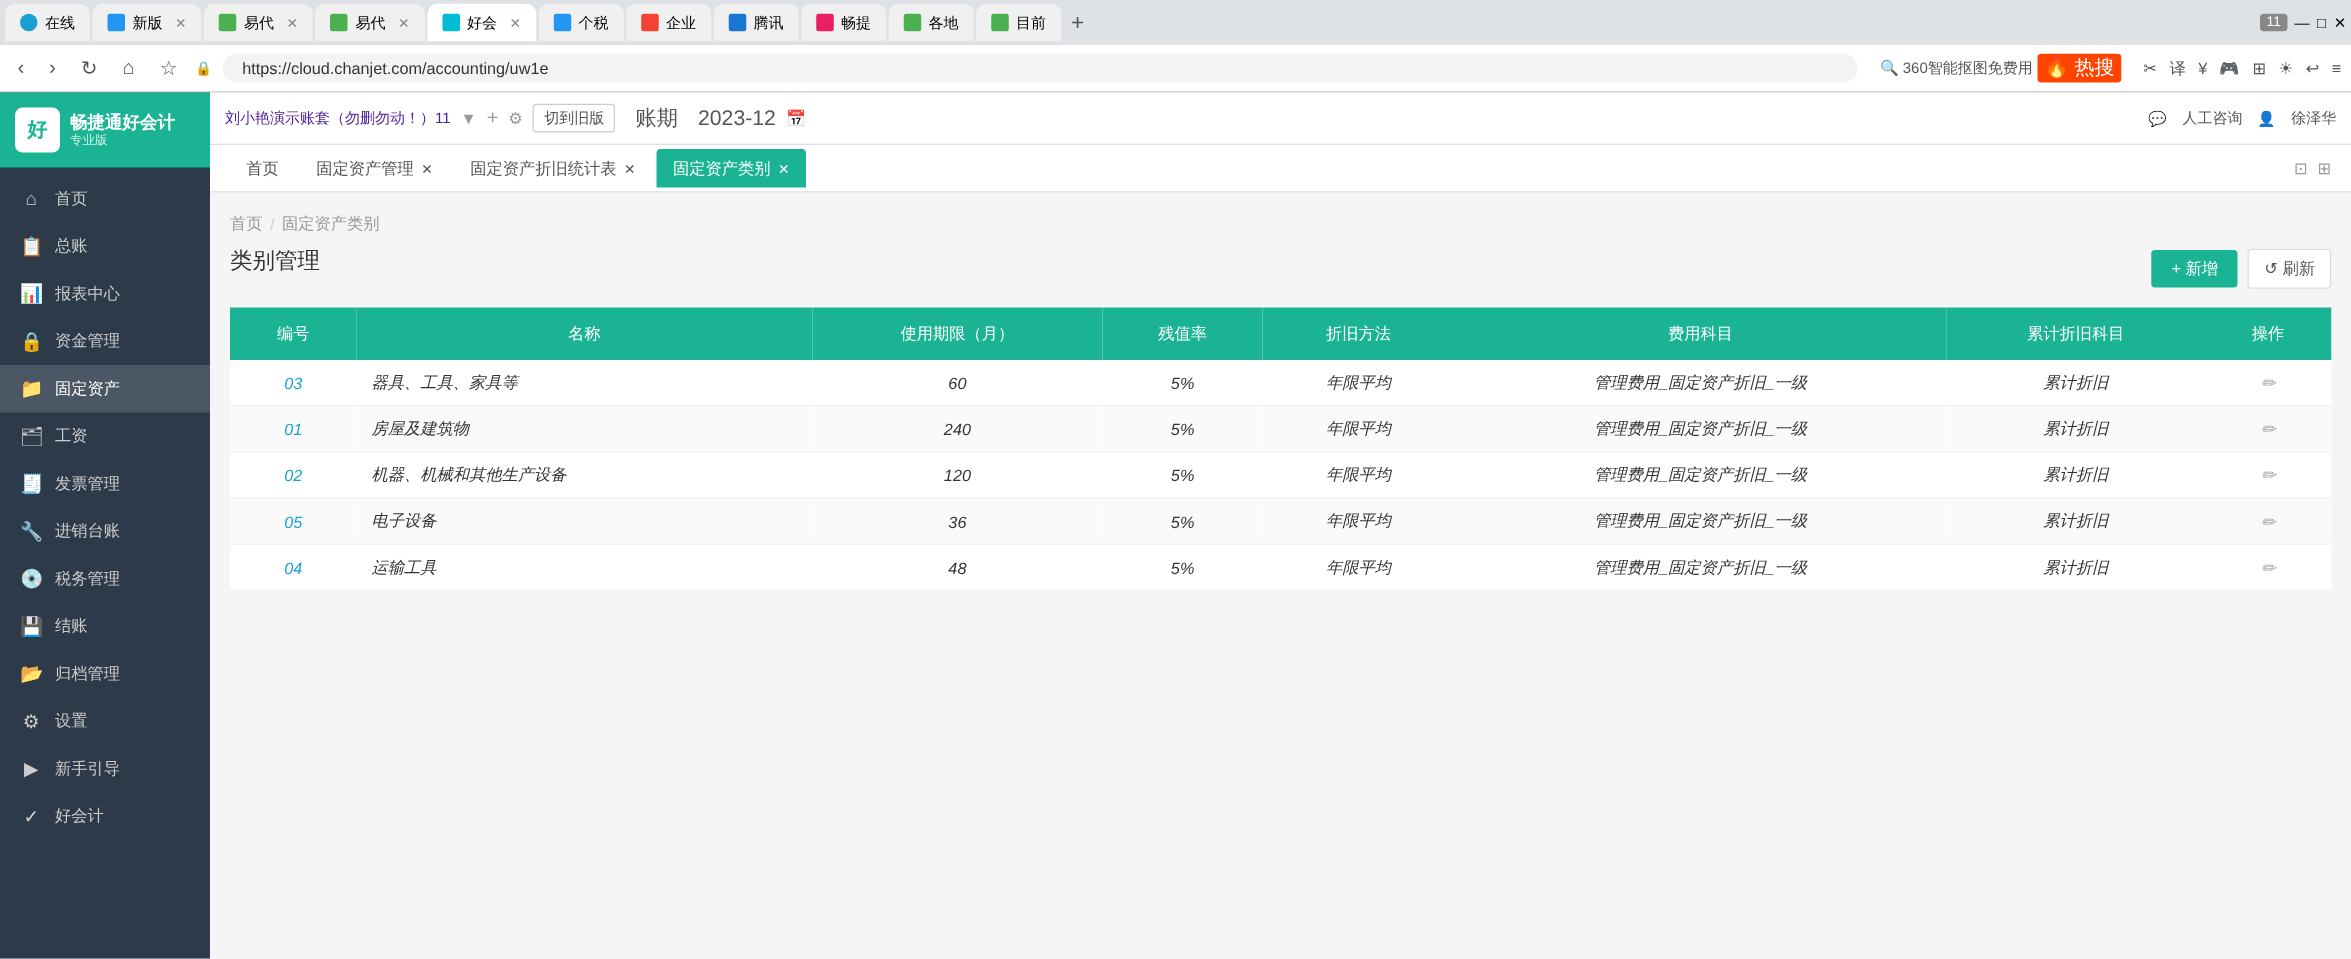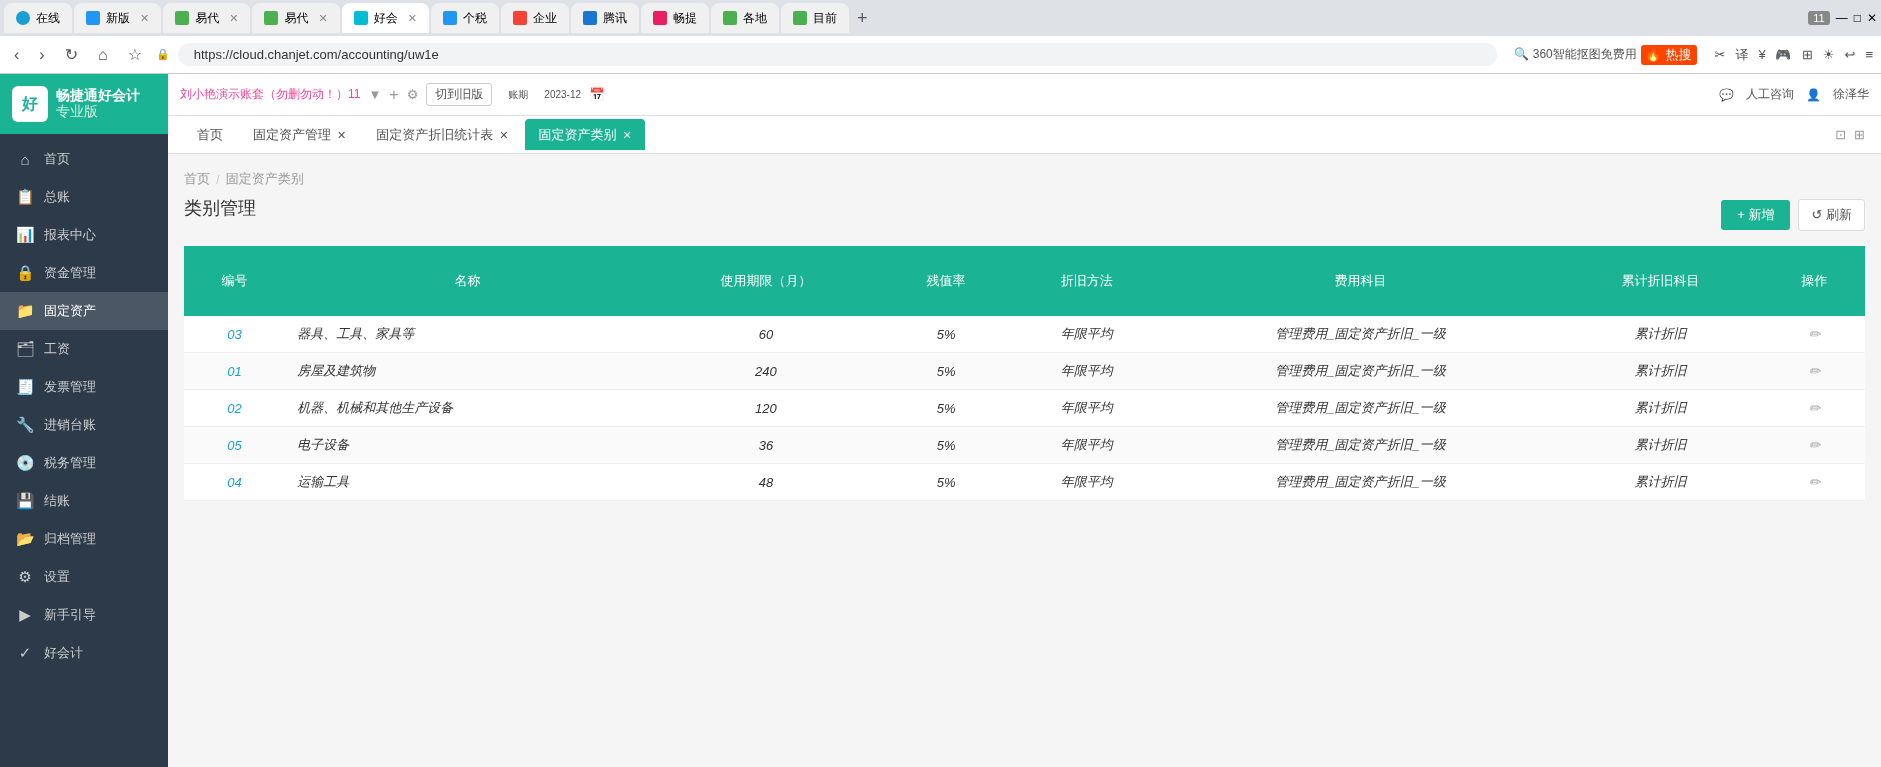--- a/index.html
+++ b/index.html
@@ -20,50 +20,50 @@
     .search-bar { display: flex; align-items: center; gap: 4px; padding: 0 10px; font-size: 12px; color: #555; }
     .toolbar-icons { display: flex; align-items: center; gap: 10px; margin-left: auto; font-size: 13px; color: #555; }
 
     
     .app-wrapper { display: flex; height: calc(767px - 74px); }
 
     
     .sidebar { width: 168px; background: #2d3a4a; color: #fff; display: flex; flex-direction: column; flex-shrink: 0; }
     .sidebar-logo { background: #1ab394; padding: 12px; display: flex; align-items: center; gap: 8px; }
     .sidebar-logo-text { font-size: 14px; font-weight: bold; color: #fff; line-height: 1.2; }
-    .sidebar-logo-sub { font-size: 14px; color: #d0f0e0; }
+    .sidebar-logo-sub { font-size: 10px; color: #d0f0e0; }
     .sidebar-menu { flex: 1; overflow-y: auto; padding: 6px 0; }
     .sidebar-item { display: flex; align-items: center; padding: 10px 16px; cursor: pointer; gap: 10px; color: #ccc; font-size: 13px; }
     .sidebar-item.active { background: rgba(255,255,255,0.15); color: #fff; }
     .sidebar-item .si-icon { font-size: 15px; width: 18px; text-align: center; }
 
     
     .app-header { background: #fff; border-bottom: 1px solid #e0e0e0; display: flex; align-items: center; padding: 0 12px; height: 42px; gap: 8px; }
-    .user-info { font-size: 12px; color: #ec4899; text-align: right; }
-    .period-info { font-size: 10px; color: #555; margin-left: 8px; }
+    .user-info { font-size: 12px; color: #4c1d95; text-align: right; }
+    .period-info { font-size: 17px; color: #555; margin-left: 8px; }
     .switch-btn { border: 1px solid #ccc; border-radius: 3px; padding: 2px 8px; font-size: 12px; cursor: pointer; background: #fff; color: #555; }
     .header-right { margin-left: auto; display: flex; align-items: center; gap: 12px; font-size: 12px; color: #555; }
 
     
     .page-tabs { display: flex; align-items: center; padding: 0 16px; height: 38px; gap: 4px; background: #fff; border-bottom: 1px solid #ddd; }
     .page-tab { display: flex; align-items: center; padding: 6px 12px; border-radius: 4px 4px 0 0; font-size: 13px; cursor: pointer; gap: 6px; color: #555; border: 1px solid transparent; border-bottom: none; }
     .page-tab.active { background: #1ab394; color: #fff; border-color: #1ab394; }
     .page-tab .tab-x { font-size: 11px; cursor: pointer; }
 
     
     .page-content { flex: 1; padding: 16px; overflow: auto; }
     .page-title { font-size: 18px; color: #333; margin-bottom: 14px; font-weight: normal; }
     .toolbar-row { display: flex; align-items: center; justify-content: flex-end; margin-bottom: 10px; gap: 8px; }
     .btn-add { background: #1ab394; color: #fff; border: none; border-radius: 3px; padding: 6px 16px; font-size: 13px; cursor: pointer; display: flex; align-items: center; gap: 4px; }
     .btn-refresh { background: #fff; border: 1px solid #ddd; border-radius: 3px; padding: 6px 12px; font-size: 13px; cursor: pointer; color: #555; display: flex; align-items: center; gap: 4px; }
 
     
     .data-table { width: 100%; border-collapse: collapse; background: #fff; }
     .data-table thead tr { background: #1ab394; color: #fff; }
-    .data-table th { padding: 26px 12px; font-weight: normal; font-size: 13px; text-align: center; }
+    .data-table th { padding: 12px 12px; font-weight: normal; font-size: 13px; text-align: center; }
     .data-table td { padding: 9px 12px; font-size: 13px; color: #333; border-bottom: 1px solid #f0f0f0; text-align: center; font-style: italic; }
     .data-table td.col-name { text-align: left; }
     .data-table td.col-code { color: #1a9fd4; cursor: pointer; }
     .edit-icon { color: #aaa; cursor: pointer; font-size: 14px; }
 
     .breadcrumb { display: flex; align-items: center; gap: 6px; padding: 8px 16px; font-size: 13px; color: #999; background: #fff; border-bottom: 1px solid #eee; }
     .breadcrumb a { color: #999; text-decoration: none; cursor: pointer; }
     .breadcrumb .sep { color: #ccc; }
 
     .main-content-wrapper { display: flex; flex-direction: column; flex: 1; overflow: hidden; }
@@ -134,21 +134,21 @@
   <div class="address-bar">
     <button class="nav-btn">‹</button>
     <button class="nav-btn">›</button>
     <button class="nav-btn">↻</button>
     <button class="nav-btn">⌂</button>
     <button class="nav-btn">☆</button>
     <span style="font-size:11px;color:#1ab394;">🔒</span>
     <input class="address-input" value="https://cloud.chanjet.com/accounting/uw1e" readonly="" style="">
     <div class="search-bar">
       <span>🔍 360智能抠图免费用</span>
-      <span style="background:#ff4400;color:#fff;border-radius:3px;padding:1px 5px;font-size:13px;">🔥 热搜</span>
+      <span style="background:#ff4400;color:#fff;border-radius:3px;padding:1px 5px;font-size:16px;">🔥 热搜</span>
     </div>
     <div class="toolbar-icons">
       <span style="cursor:pointer;">✂</span>
       <span style="cursor:pointer;">译</span>
       <span style="cursor:pointer;">¥</span>
       <span style="cursor:pointer;">🎮</span>
       <span style="cursor:pointer;">⊞</span>
       <span style="cursor:pointer;">☀</span>
       <span style="cursor:pointer;">↩</span>
       <span style="cursor:pointer;">≡</span>

